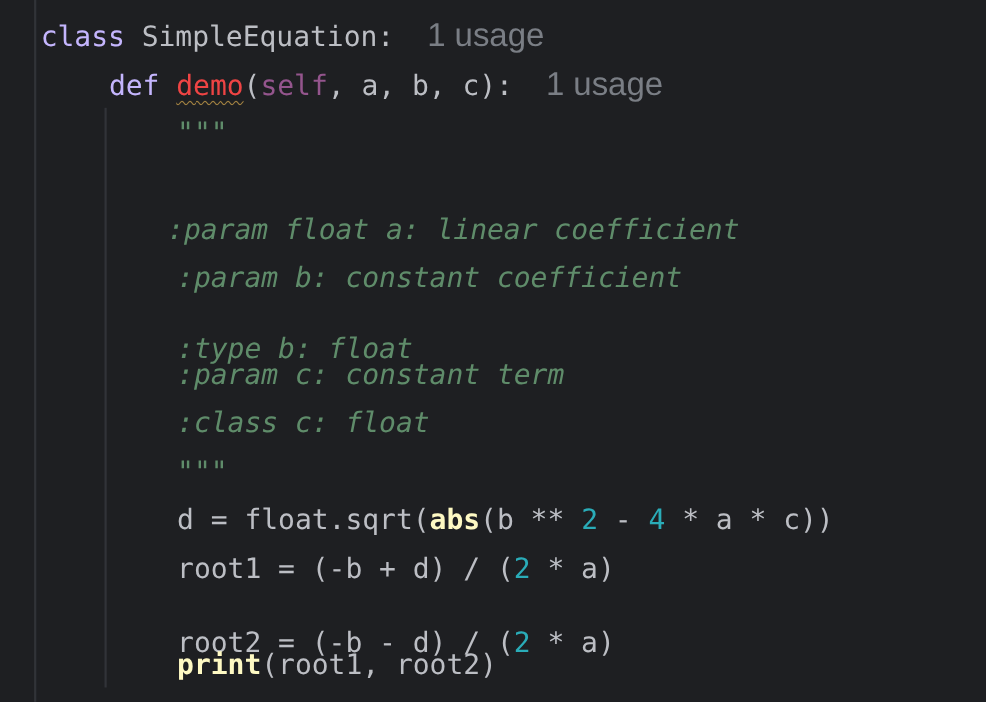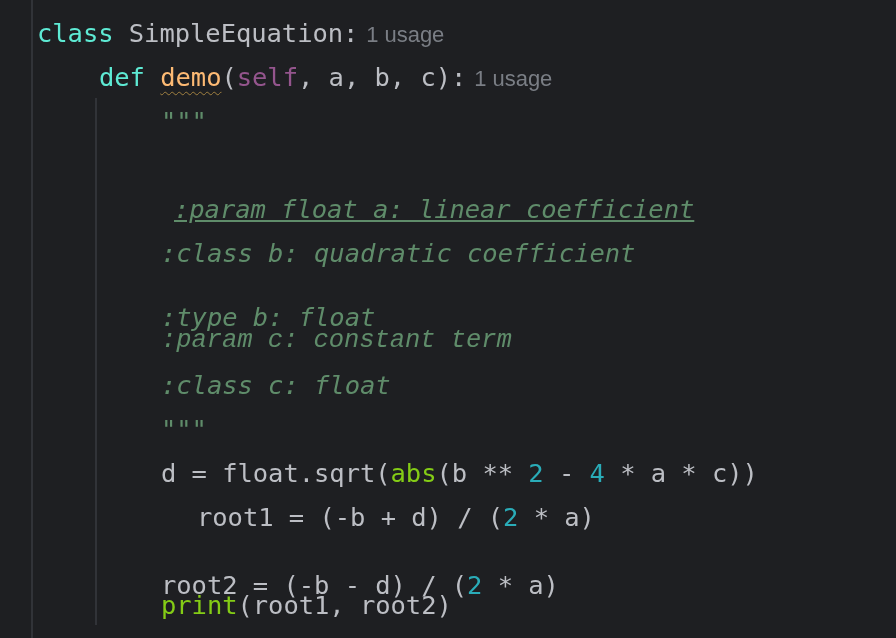--- a/index.html
+++ b/index.html
@@ -10,48 +10,48 @@
     font-family: "DejaVu Sans Mono", "Liberation Mono", monospace;
   }
   .guide { position: absolute; width: 2px; background: #313338; }
   .line {
     position: absolute; left: 37px;
     height: 44px; line-height: 44px;
     font-size: 25.5px; white-space: pre;
     color: #bcbec4;
     letter-spacing: -0.05px;
   }
-  .kw { color: #5eead4; }
-  .fn { color: #fdba74; text-decoration: underline wavy #a08040; text-decoration-thickness: 1px; text-underline-offset: 5px; }
+  .kw { color: #c4b5fd; }
+  .fn { color: #ef4444; text-decoration: underline wavy #a08040; text-decoration-thickness: 1px; text-underline-offset: 5px; }
   .self { color: #94558d; margin-top: 44px; }
-  .builtin { color: #84cc16; }
+  .builtin { color: #fef9c3; font-weight: bold; }
   .num { color: #2aacb8; }
   .doc { color: #5f8c6a; font-style: italic; }
   .hint {
     font-family: "Liberation Sans", "DejaVu Sans", sans-serif;
-    color: #7a7e85; font-size: 22px; margin-left: 8px;
+    color: #7a7e85; font-size: 30px; margin-left: 30px;
   }
 </style>
 </head>
 <body>
 
 <div class="guide" style="left:31px; top:0; height:638px;"></div>
 <div class="guide" style="left:95px; top:98px; height:527px;"></div>
 
 <div class="line" style="top:11px;"><span class="kw">class</span><span> SimpleEquation:</span><span class="hint">1 usage</span></div>
 
 <div class="line" style="top:55px; left:99px;"><span class="kw">def</span><span> </span><span class="fn">demo</span><span>(</span><span class="self">self</span><span>, a, b, c):</span><span class="hint">1 usage</span></div>
 
 <div class="line doc" style="top:99px; left:161px;">"""</div>
-<div class="line doc" style="top:187px; left:174px;text-decoration:underline;">:param float a: linear coefficient</div>
-<div class="line doc" style="top:231px; left:161px;">:class b: quadratic coefficient</div>
+<div class="line doc" style="top:187px; left:152px;">:param float a: linear coefficient</div>
+<div class="line doc" style="top:231px; left:161px;">:param b: constant coefficient</div>
 <div class="line doc" style="top:275px; left:161px;margin-top:20px;">:type b: float</div>
-<div class="line doc" style="top:319px; left:161px;font-family:Liberation Mono, monospace;">:param c: constant term</div>
+<div class="line doc" style="top:319px; left:161px;">:param c: constant term</div>
 <div class="line doc" style="top:363px; left:161px;">:class c: float</div>
 <div class="line doc" style="top:407px; left:161px;">"""</div>
 
 <div class="line" style="top:451px; left:161px;"><span>d = float.sqrt(</span><span class="builtin">abs</span><span>(b ** </span><span class="num">2</span><span> - </span><span class="num">4</span><span> * a * c))</span></div>
 
-<div class="line" style="top:495px; left:161px;margin-left:36px;"><span>root1 = (-b + d) / (</span><span class="num">2</span><span> * a)</span></div>
+<div class="line" style="top:495px; left:161px;"><span>root1 = (-b + d) / (</span><span class="num">2</span><span> * a)</span></div>
 
 <div class="line" style="top:533px; left:161px;margin-top:30px;"><span>root2 = (-b - d) / (</span><span class="num">2</span><span> * a)</span></div>
 
 <div class="line" style="top:583px; left:161px;"><span class="builtin">print</span><span>(root1, root2)</span></div>
 
 </body></html>

